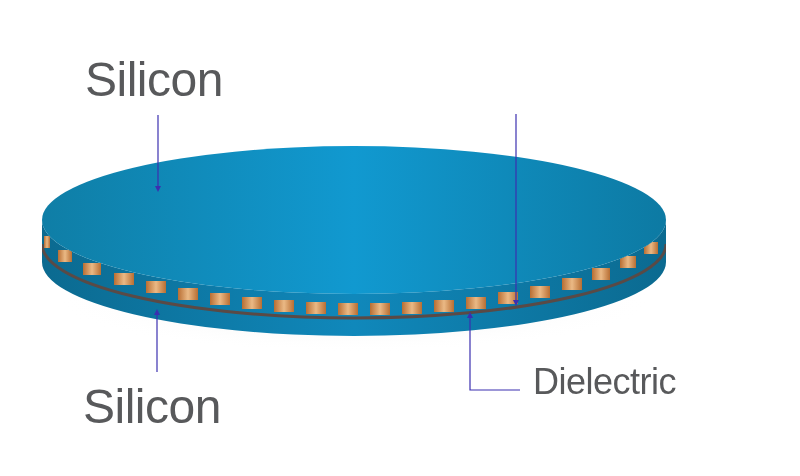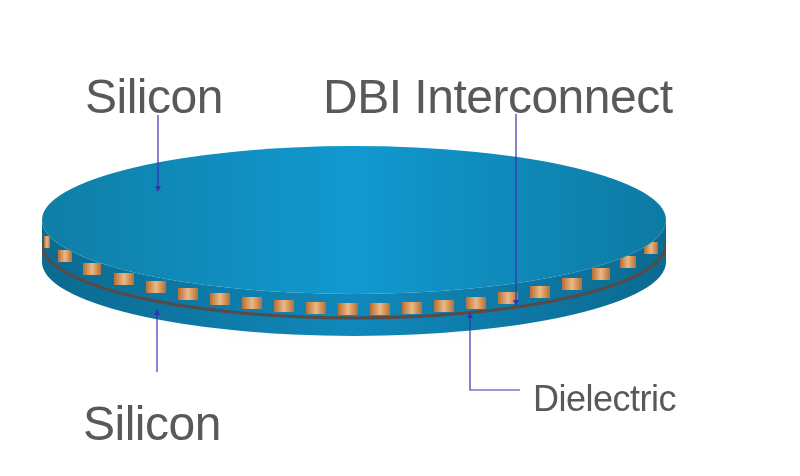--- a/index.html
+++ b/index.html
@@ -1,20 +1,20 @@
 <!DOCTYPE html>
 <html><head>
 <meta charset="utf-8">
 <style>
   html, body { margin: 0; padding: 0; background: #ffffff; }
   body { width: 800px; height: 476px; position: relative; overflow: hidden;
          font-family: "Liberation Sans", "DejaVu Sans", sans-serif; }
   #diagram { position: absolute; left: 0; top: 0; width: 800px; height: 476px; }
   .label { position: absolute; color: #58595b; font-weight: 300; letter-spacing: -0.5px;
-           font-family: "Liberation Sans", "DejaVu Sans", sans-serif; line-height: 1; white-space: nowrap; margin-top: 17px; }
+           font-family: "Liberation Sans", "DejaVu Sans", sans-serif; line-height: 1; white-space: nowrap; }
   #label-silicon-top { left: 85px; top: 56px; font-size: 48px; }
   #label-dbi { left: 323px; top: 56px; font-size: 48px; }
   #label-silicon-bottom { left: 83px; top: 383px; font-size: 48px; }
   #label-dielectric { left: 533px; top: 364px; font-size: 36px; }
 </style>
 </head>
 <body>
 
 <div id="diagram">
   <svg width="800" height="476" viewBox="0 0 800 476">
@@ -87,16 +87,15 @@
     </g>
     <g fill="#3b2fb0">
       <polygon points="155,186 161,186 158,192"></polygon>
       <polygon points="513,300 519,300 516,306"></polygon>
       <polygon points="154,315 160,315 157,309"></polygon>
       <polygon points="467,318 473,318 470,312"></polygon>
     </g>
   </svg>
 
   <div id="label-silicon-top" class="label">Silicon</div>
-  <div id="label-dbi" class="label">DBI Interconnect</div>
   <div id="label-silicon-bottom" class="label">Silicon</div>
   <div id="label-dielectric" class="label">Dielectric</div>
 </div>
 
 </body></html>

